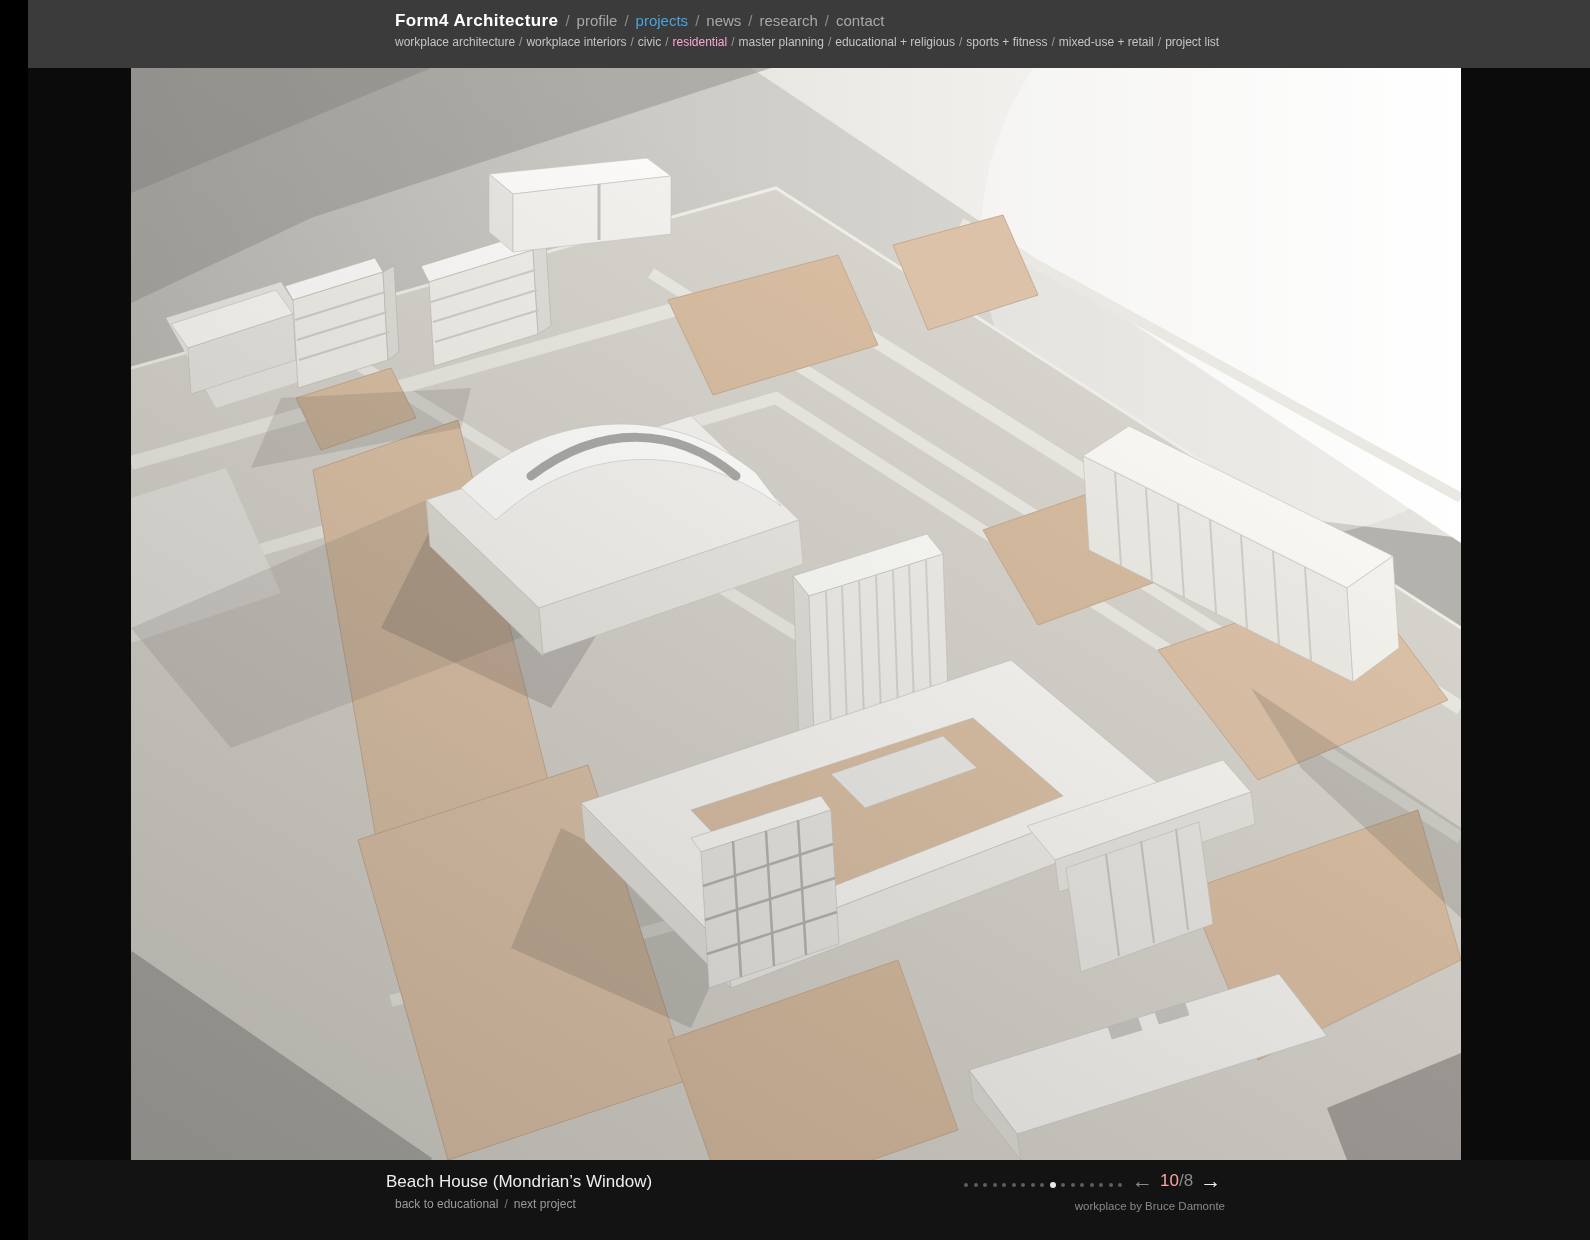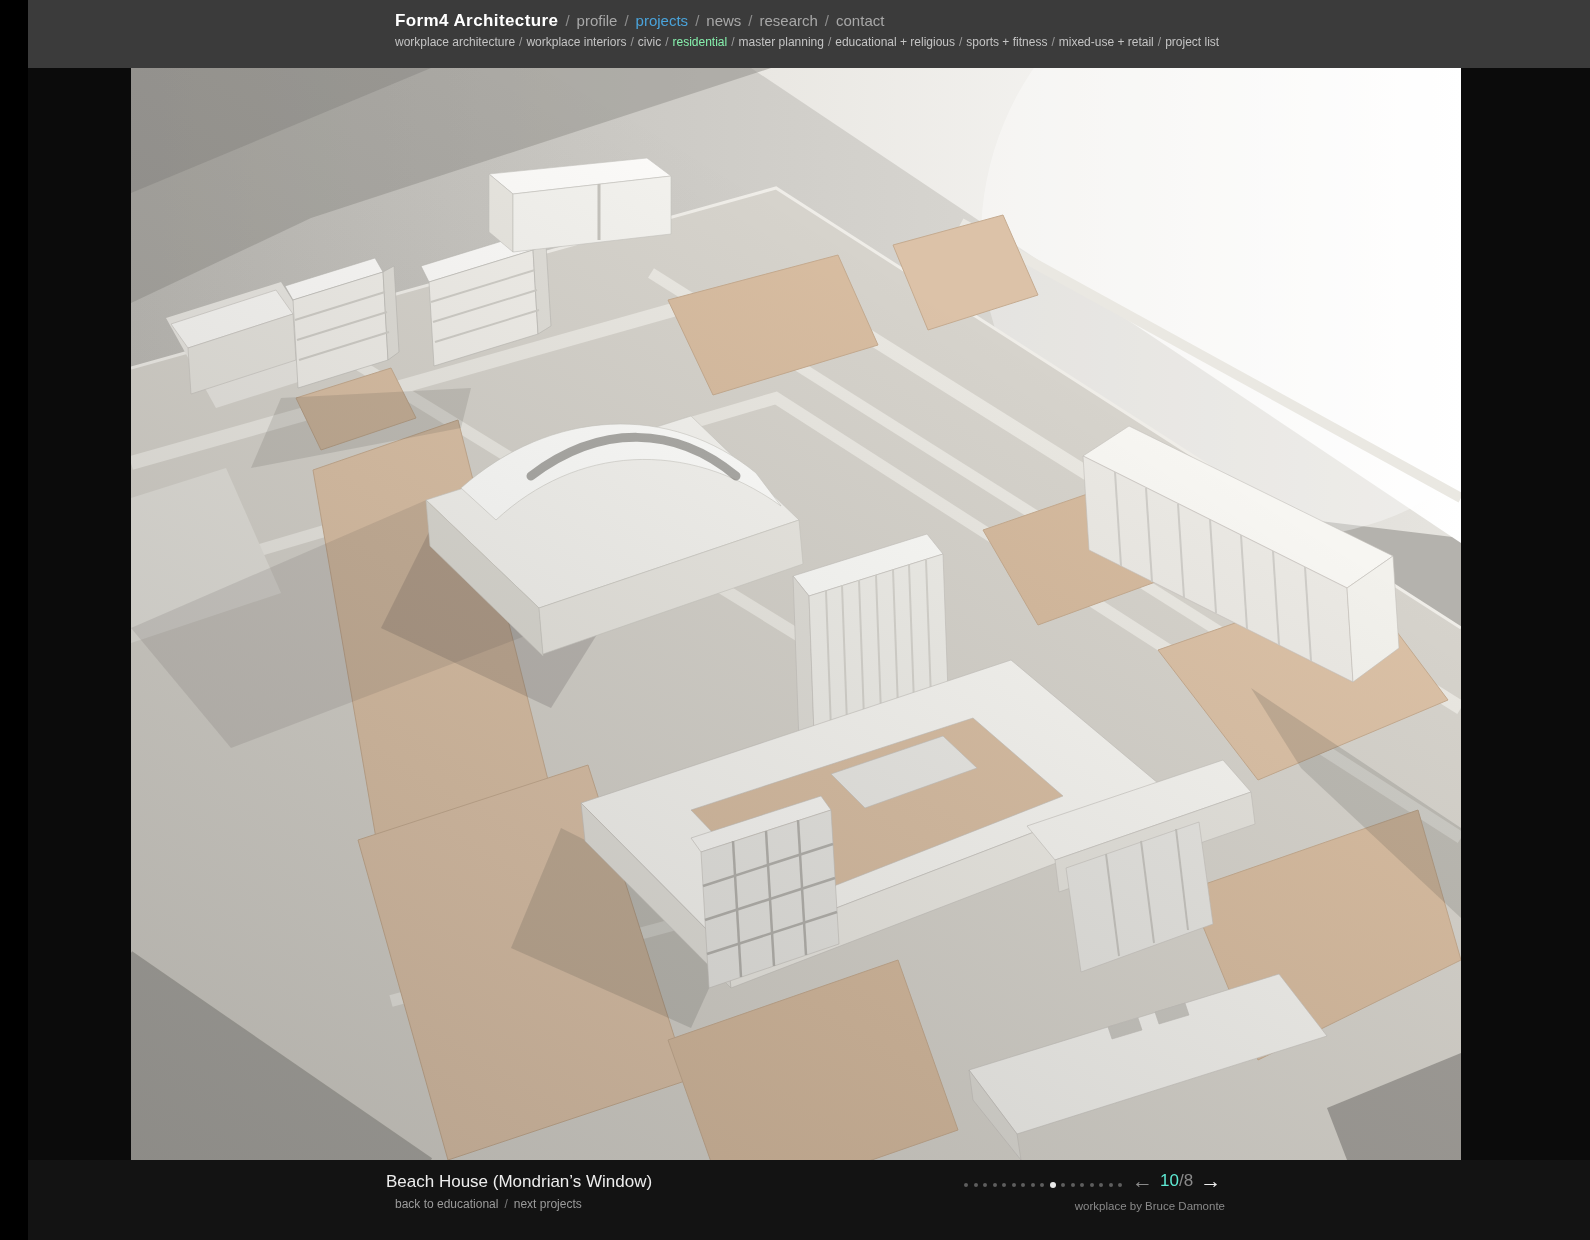--- a/index.html
+++ b/index.html
@@ -13,38 +13,38 @@
   .header { position:absolute; top:0; left:0; width:1590px; height:68px; background:#3b3b3b; }
   .header-inner { padding:11px 0 0 367px; }
   .brand { color:#ffffff; font-size:17px; font-weight:bold; letter-spacing:.4px; cursor:pointer; }
   .nav-line { font-size:15px; color:#a8a8a8; }
   .nav-line .sep { color:#8d8d8d; margin:0 7px; }
   .nav-item { color:#a8a8a8; cursor:pointer; }
   .nav-item.active { color:#4aa3da; }
   .subnav { margin-top:4px; width:840px; font-size:12px; line-height:1.25; color:#c4c4c4; }
   .subnav .sep { color:#9a9a9a; margin:0 4px; }
   .subnav-item { cursor:pointer; }
-  .subnav-item.active { color:#86efac; }
+  .subnav-item.active { color:#f9a8d4; }
   
   .photo-frame { position:absolute; left:103px; top:68px; width:1330px; height:1092px; cursor:pointer; }
   .photo-frame svg { display:block; width:100%; height:100%; }
   
   .footer-bar { position:absolute; left:0; top:1160px; width:1590px; height:80px; background:#131313; }
   .footer-title { position:absolute; left:358px; top:1172px; font-size:17px; color:#ededed; }
   .footer-links { position:absolute; left:367px; top:1197px; font-size:12px; color:#9b9b9b; }
   .footer-links .sep { margin:0 6px; color:#7d7d7d; }
   .footer-link { cursor:pointer; }
   .dots { position:absolute; left:936px; top:1180px; height:10px; display:flex; align-items:center; gap:5.5px; }
   .dot { width:4px; height:4px; border-radius:50%; background:#5e5e5e; cursor:pointer; flex:none; }
   .dot.current { width:6px; height:6px; background:#e8e8e8; }
   .counter { position:absolute; left:1104px; top:1170px; display:flex; align-items:center; gap:7px; font-size:17px; }
   .arrow { font-size:21px; line-height:1; cursor:pointer; }
   .arrow.prev { color:#8a8a8a; }
   .arrow.next { color:#ededed; }
-  .counter-current { color:#5eead4; }
+  .counter-current { color:#fca5a5; }
   .counter-rest { color:#8a8a8a; }
   .credit { position:absolute; right:393px; top:1200px; font-size:11.5px; color:#8a8a8a; }
 </style>
 </head>
 <body>
 
 <div id="app">
 
   <header class="header">
     <div class="header-inner">
@@ -216,21 +216,21 @@
       </g>
       <polygon points="1196,1040 1330,985 1330,1092 1216,1092" fill="#6e6c67" opacity="0.5"></polygon>
 
       <rect width="1330" height="1092" fill="url(#gVig)"></rect>
     </svg>
   </figure>
 
   <div class="footer-bar"></div>
   <div class="footer-title">Beach House (Mondrian’s Window)</div>
   <div class="footer-links">
-    <span class="footer-link">back to educational</span><span class="sep">/</span><span class="footer-link">next projects</span>
+    <span class="footer-link">back to educational</span><span class="sep">/</span><span class="footer-link">next project</span>
   </div>
   <div class="dots" id="dots">
       <span class="dot"></span>
       <span class="dot"></span>
       <span class="dot"></span>
       <span class="dot"></span>
       <span class="dot"></span>
       <span class="dot"></span>
       <span class="dot"></span>
       <span class="dot"></span>

